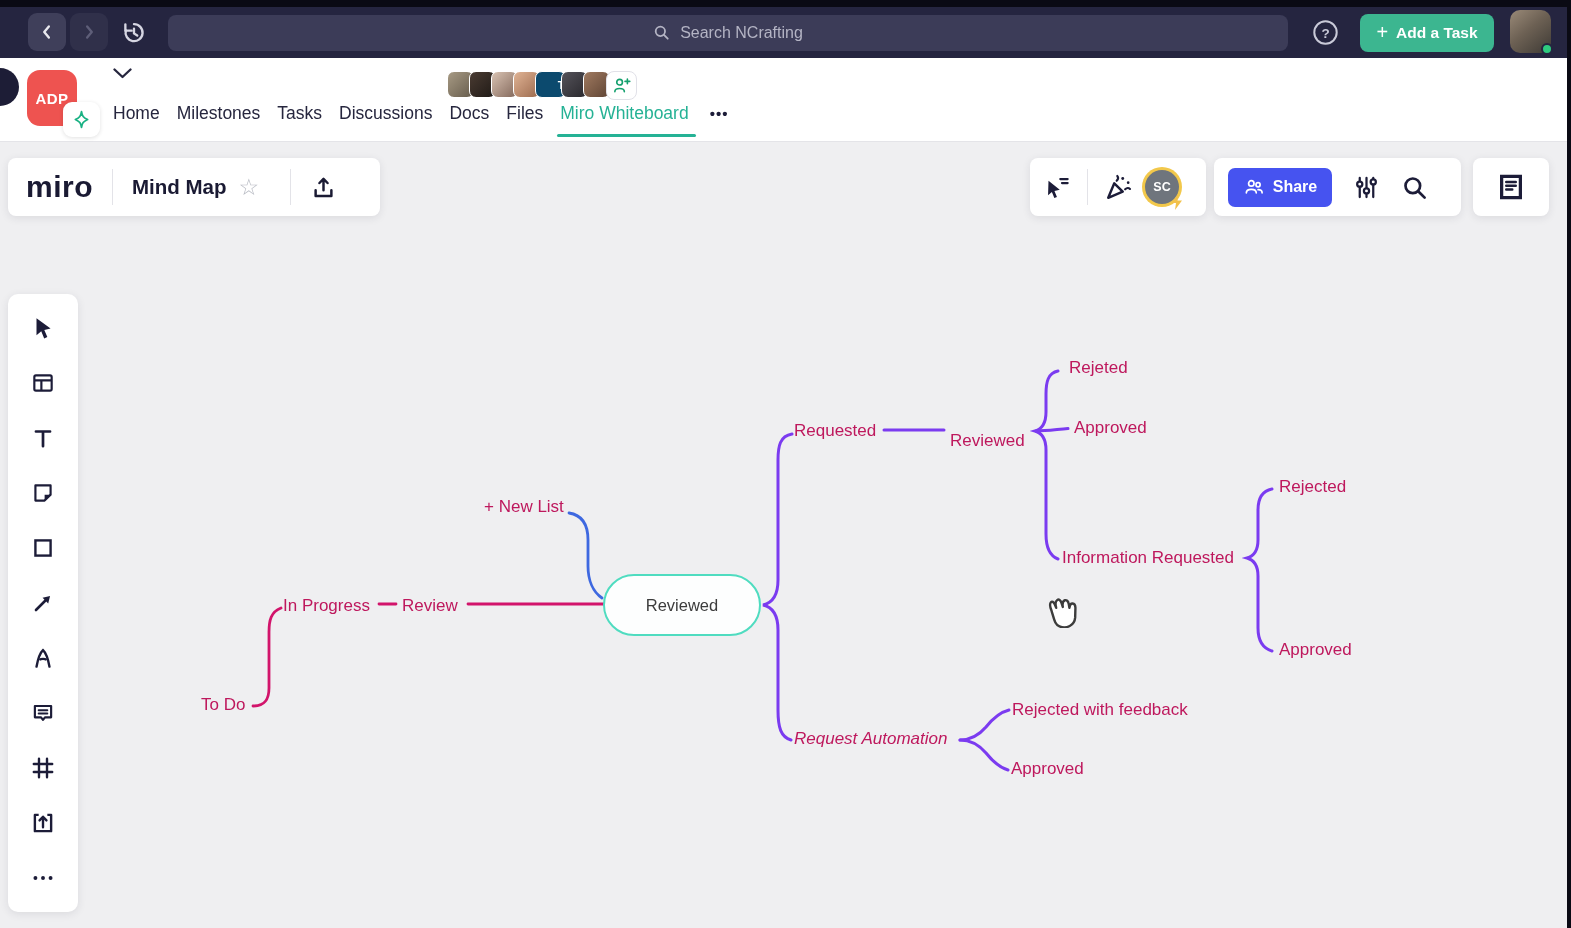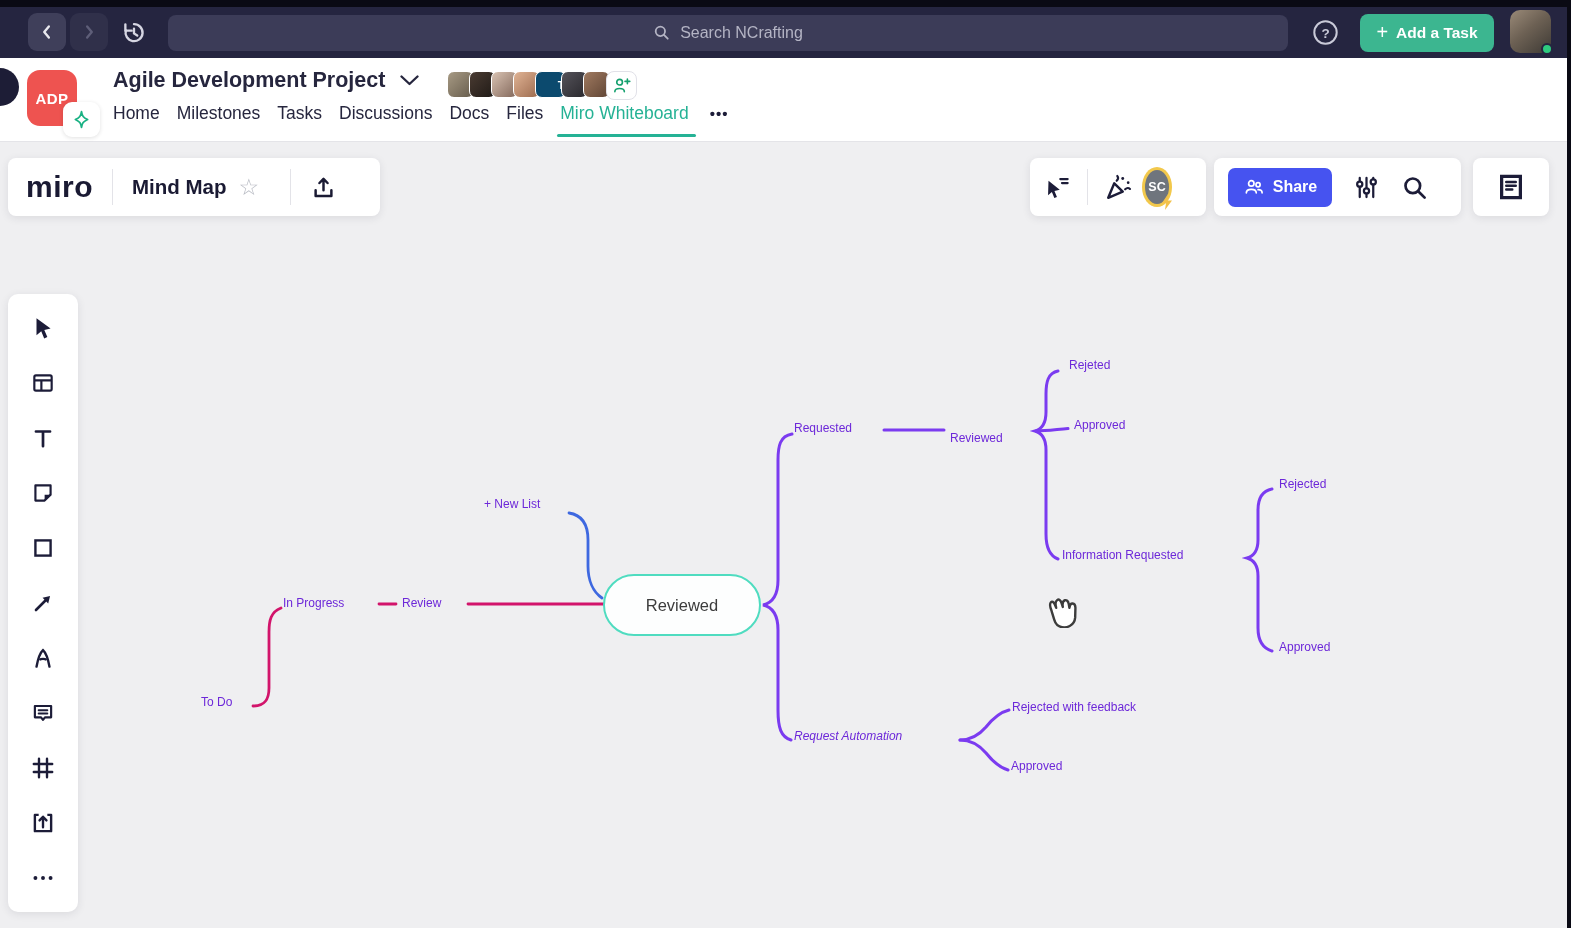--- a/index.html
+++ b/index.html
@@ -59,33 +59,33 @@
   .miro-card { left:8px; top:16px; width:372px; height:58px; padding:0 18px; }
   .miro-logo { font-size:30px; font-weight:800; color:#1a1a33; letter-spacing:.5px; }
   .vdiv { width:1px; height:36px; background:#e3e3e8; margin:0 19px; }
   .board-title { font-size:20.5px; font-weight:700; color:#1a1a33; }
   .star { font-size:23px; color:#b9bcc4; margin:0 12px 0 12px; }
   .tools-card-a { left:1030px; top:16px; width:176px; height:58px; padding:0 14px; gap:12px; }
   .tools-card-b { left:1214px; top:16px; width:247px; height:58px; padding:0 14px; gap:21px; }
   .tools-card-c { left:1473px; top:16px; width:76px; height:58px; justify-content:center; }
   .share-btn { width:104px; height:39px; border-radius:7px; background:#4653f0; display:flex; align-items:center; justify-content:center;
                gap:8px; color:#fff; font-weight:700; font-size:16px; }
-  .sc-avatar { position:relative; width:24px; height:34px; border-radius:50%; background:#6f757d; box-shadow:0 0 0 3px #f2c84b;
+  .sc-avatar { position:relative; width:34px; height:34px; border-radius:50%; background:#6f757d; box-shadow:0 0 0 3px #f2c84b;
                display:flex; align-items:center; justify-content:center; color:#fff; font-size:12.5px; font-weight:700; }
   .sc-bolt { position:absolute; right:-6px; bottom:-7px; }
 
   
   .toolpanel { position:absolute; left:8px; top:152px; width:70px; height:618px; background:#fff; border-radius:10px;
                box-shadow:0 2px 8px rgba(40,40,60,.10); display:flex; flex-direction:column; align-items:center;
                justify-content:space-between; padding:17px 0; }
   .tool { width:44px; height:34px; display:flex; align-items:center; justify-content:center; cursor:pointer; }
 
   
   .mm-svg { position:absolute; top:0; left:0; width:1571px; height:928px; pointer-events:none; z-index:5; }
-  .mm-label { position:absolute; font-size:12px; color:#6d28d9; white-space:nowrap; z-index:6; }
+  .mm-label { position:absolute; font-size:17px; color:#be185d; white-space:nowrap; z-index:6; }
   .mm-center { position:absolute; left:603px; top:574px; width:158px; height:62px; border:2.5px solid #4fdcc0; border-radius:31px;
                background:#fdfefe; display:flex; align-items:center; justify-content:center; font-size:16.5px; color:#3c3c3c; z-index:6; }
   .hand { position:absolute; left:1040px; top:580px; z-index:7; }
 </style>
 </head>
 <body>
 
 <div class="topbar">
   <div class="nav-btn nav-back">
     <svg width="22" height="22" viewBox="0 0 24 24">
@@ -131,21 +131,20 @@
   <div class="corner-circle"></div>
   <div class="adp-badge">
       <span>ADP</span>
     </div>
   <div class="spark-badge">
     <svg width="21" height="21" viewBox="0 0 24 24">
       <path d="M12,3 C12.8,8 14,9.6 19,12 C14,14.4 12.8,16 12,21 C11.2,16 10,14.4 5,12 C10,9.6 11.2,8 12,3 Z" fill="none" stroke="#19b183" stroke-width="2" stroke-linejoin="round"></path>
     </svg>
   </div>
   <div class="title-row">
-    <span class="proj-title">Agile Development Project</span>
     <svg width="19" height="11" viewBox="0 0 19 11">
         <path d="M1.5,1.5 L9.5,9 L17.5,1.5" fill="none" stroke="#26263e" stroke-width="2.3" stroke-linecap="round" stroke-linejoin="round"></path>
       </svg>
   </div>
   <div class="avatar-stack">
     <div class="mini-avatar av1"></div>
     <div class="mini-avatar av2"></div>
     <div class="mini-avatar av3"></div>
     <div class="mini-avatar av4"></div>
     <div class="mini-avatar av5">TU</div>

